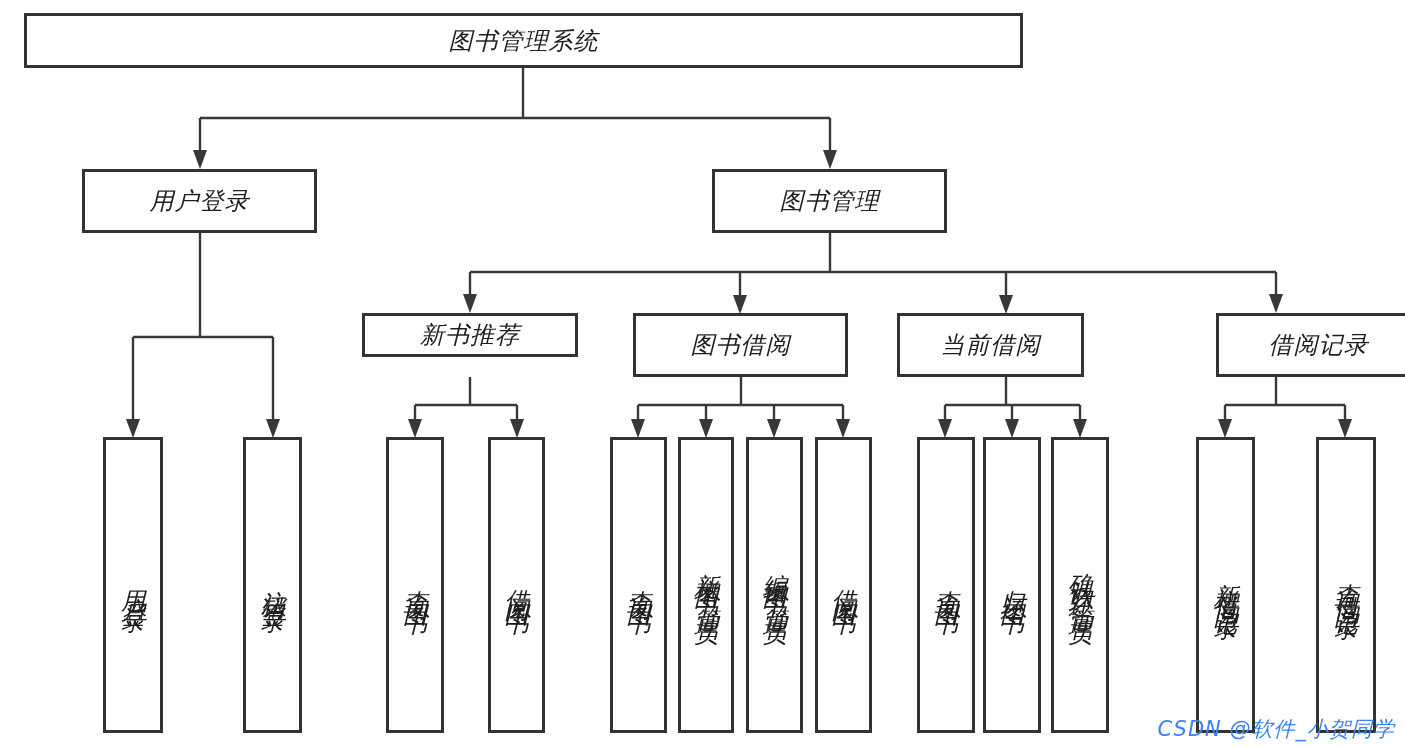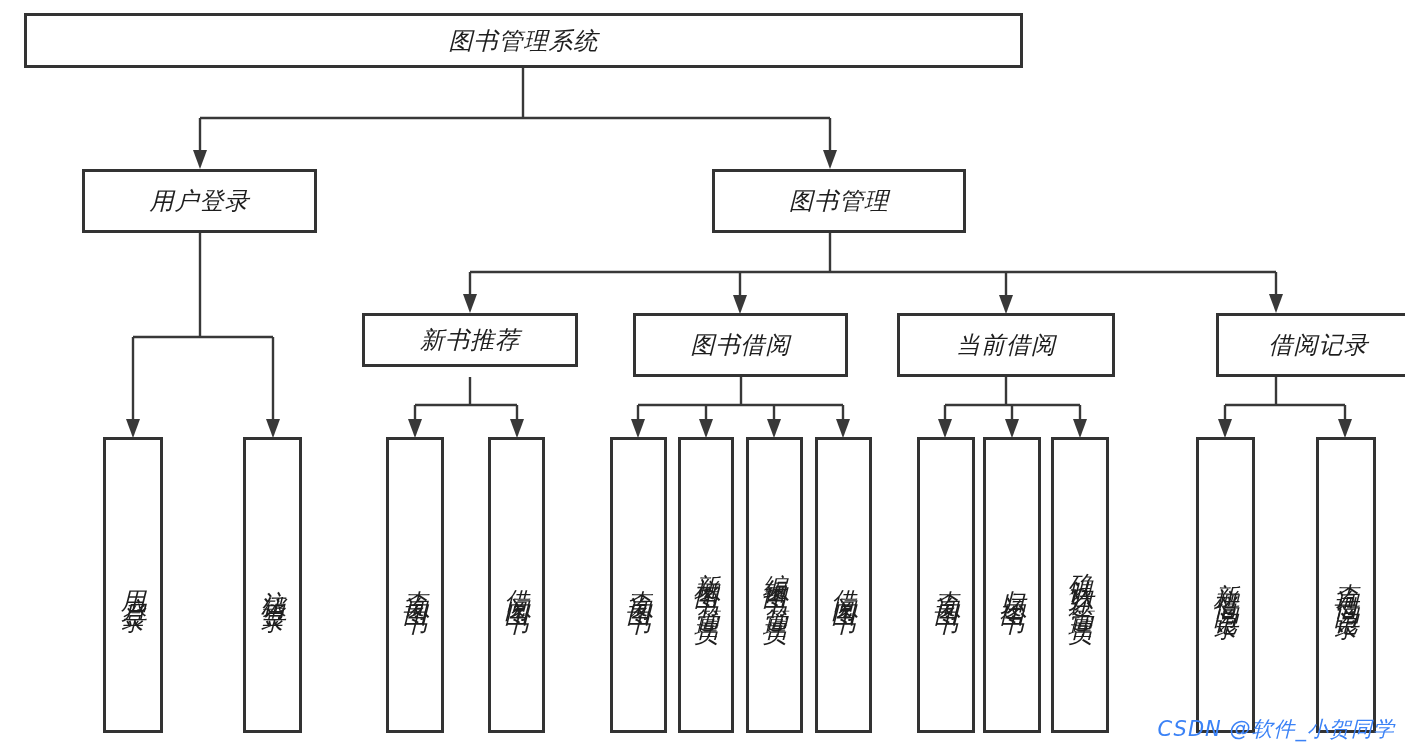--- a/index.html
+++ b/index.html
@@ -132,31 +132,31 @@
     </g>
   </svg>
 
   <div class="hbox" style="left:24px; top:13px; width:999px; height:55px;">
     <span>图书管理系统</span>
   </div>
 
   <div class="hbox" style="left:82px; top:169px; width:235px; height:64px;">
     <span>用户登录</span>
   </div>
-  <div class="hbox" style="left:712px; top:169px; width:254px; height:64px;">
+  <div class="hbox" style="left:712px; top:169px; width:235px; height:64px;">
     <span>图书管理</span>
   </div>
 
-  <div class="hbox" style="left:362px; top:313px; width:216px; height:54px;">
+  <div class="hbox" style="left:362px; top:313px; width:216px; height:44px;">
     <span>新书推荐</span>
   </div>
   <div class="hbox" style="left:633px; top:313px; width:215px; height:64px;text-align:right;">
     <span>图书借阅</span>
   </div>
-  <div class="hbox" style="left:897px; top:313px; width:218px; height:64px;">
+  <div class="hbox" style="left:897px; top:313px; width:187px; height:64px;">
     <span>当前借阅</span>
   </div>
   <div class="hbox" style="left:1172px; top:313px; width:205px; height:64px;margin-left:44px;">
     <span>借阅记录</span>
   </div>
 
   <div class="vbox" style="left:103px; top:437px; width:60px; height:296px;">
     <span>用户登录</span>
   </div>
   <div class="vbox" style="left:243px; top:437px; width:59px; height:296px;">

